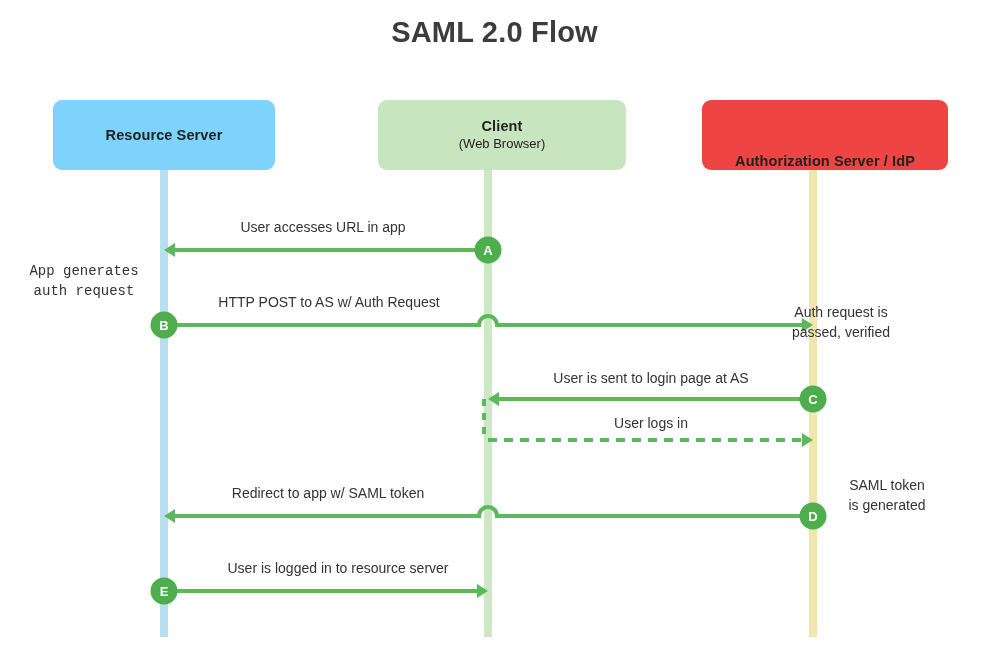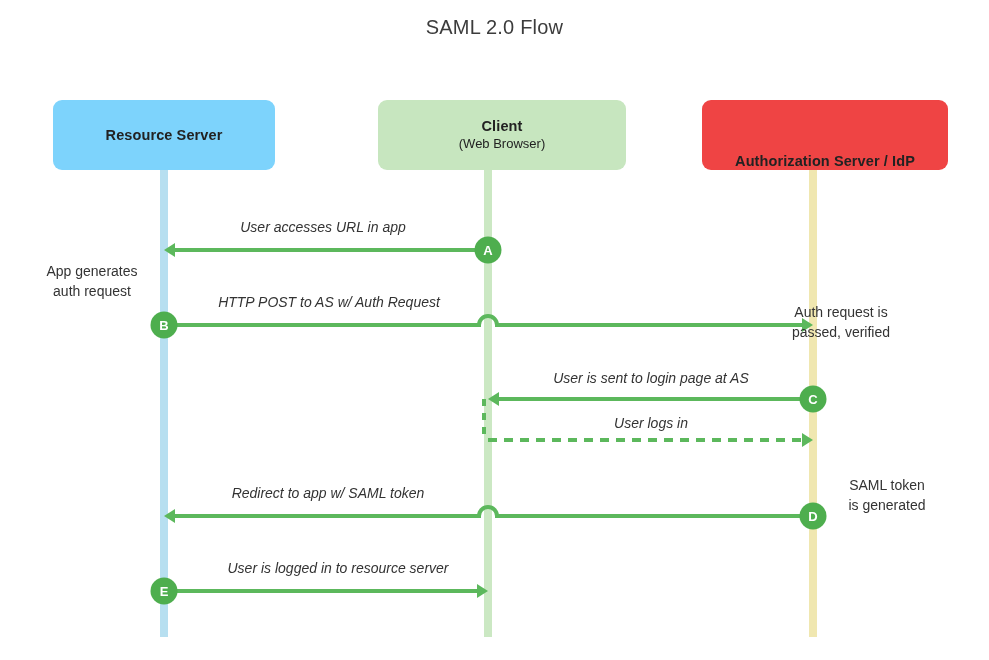--- a/index.html
+++ b/index.html
@@ -24,22 +24,22 @@
     left: 0;
     width: 989px;
     height: 660px;
   }
   .title {
     position: absolute;
     top: 16px;
     left: 0;
     width: 989px;
     text-align: center;
-    font-size: 20px;
-    font-weight: 400;
+    font-size: 29px;
+    font-weight: 700;
     color: #3c3c3c;
     letter-spacing: 0.2px;
   }
   .actor-box {
     position: absolute;
     border-radius: 9px;
     box-sizing: border-box;
     display: flex;
     flex-direction: column;
     align-items: center;
@@ -58,21 +58,20 @@
     font-weight: 400;
     color: #222222;
     margin-top: 1px;
   }
   .msg-label {
     position: absolute;
     font-size: 14px;
     color: #333333;
     white-space: nowrap;
     line-height: 1.45;
-    font-style: italic;
   }
   .msg-label.center { transform: translateX(-50%); text-align: center; }
   .side-note {
     position: absolute;
     font-size: 14px;
     color: #333333;
     line-height: 1.45;
     text-align: center;
     white-space: pre-line;
   }
@@ -134,21 +133,21 @@
     </div>
   <div id="msg-labels">
       <div class="msg-label center" style="left: 323px; top: 217px;">User accesses URL in app</div>
       <div class="msg-label center" style="left: 329px; top: 292px;">HTTP POST to AS w/ Auth Request</div>
       <div class="msg-label center" style="left: 651px; top: 368px;">User is sent to login page at AS</div>
       <div class="msg-label center" style="left: 651px; top: 413px;">User logs in</div>
       <div class="msg-label center" style="left: 328px; top: 483px;">Redirect to app w/ SAML token</div>
       <div class="msg-label center" style="left: 326px; top: 558px; padding-left: 24px;">User is logged in to resource server</div>
     </div>
   <div id="side-notes">
-      <div class="side-note left" style="left: 92px; top: 261px;">App generates
+      <div class="side-note left" style="left: 84px; top: 261px; font-family: Liberation Mono, monospace;">App generates
 auth request</div>
       <div class="side-note right" style="left: 835px; top: 302px; margin-left: 6px;">Auth request is
 passed, verified</div>
       <div class="side-note right" style="left: 887px; top: 475px;">SAML token
 is generated</div>
     </div>
   <div id="badges">
       <div class="badge" style="left: 488px; top: 250px; background: rgb(78, 174, 78);">A</div>
       <div class="badge" style="left: 164px; top: 325px; background: rgb(78, 174, 78);">B</div>
       <div class="badge" style="left: 813px; top: 399px; background: rgb(78, 174, 78);">C</div>

